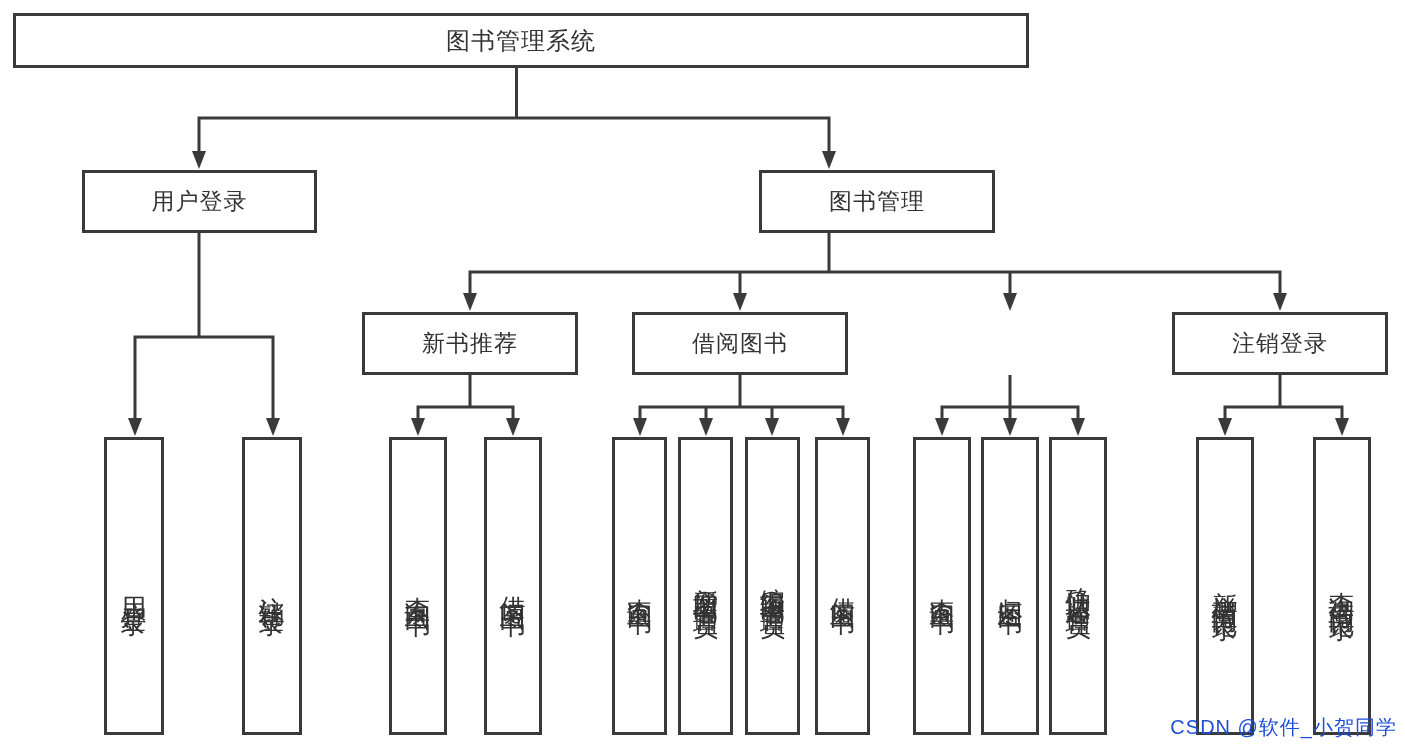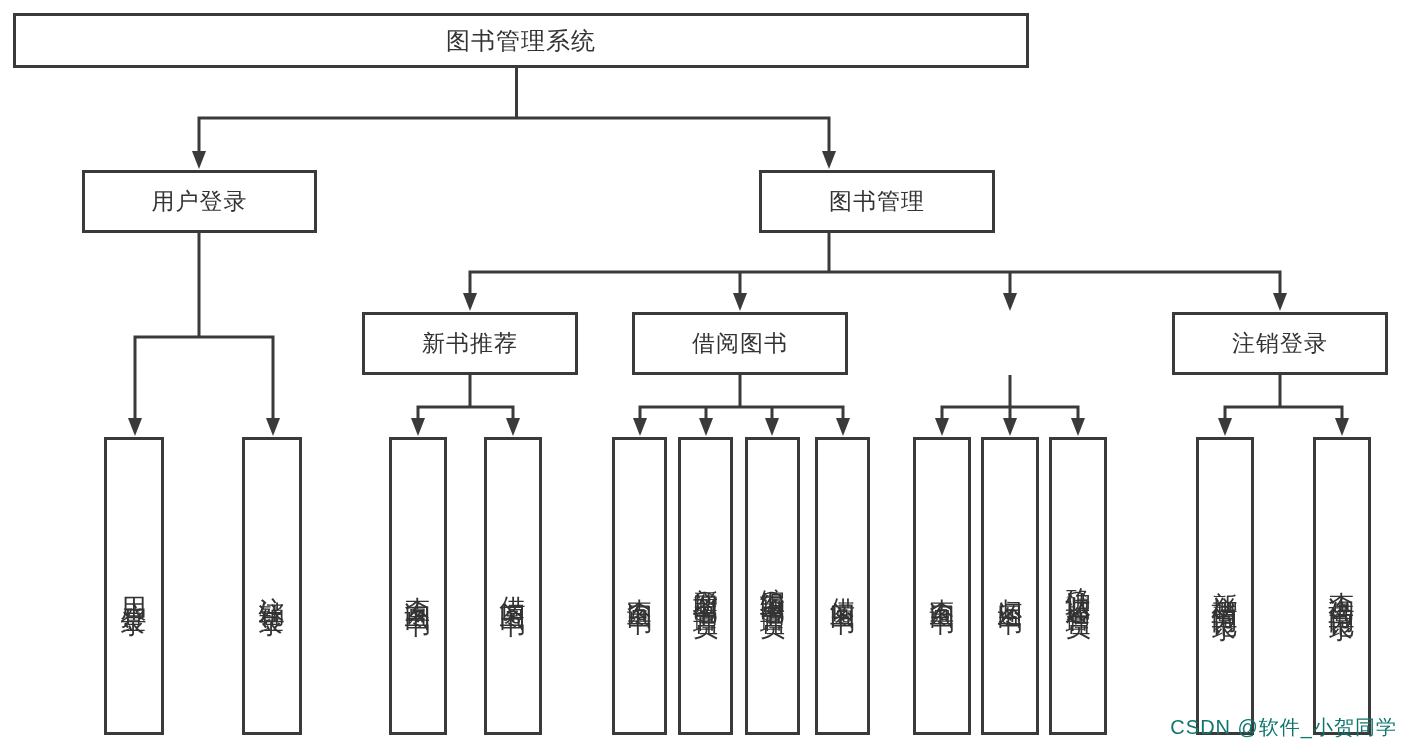--- a/index.html
+++ b/index.html
@@ -82,21 +82,21 @@
   .leaf-e { width: 58px; }
   .l-e1 { left: 1196px; }
   .l-e2 { left: 1313px; }
 
   #watermark {
     position: absolute;
     right: 8px;
     top: 714px;
     z-index: 2;
     font-size: 20px;
-    color: #0f766e;
+    color: #1d4ed8;
     letter-spacing: 1px;
     white-space: nowrap;
   }
 </style>
 </head>
 <body>
 
 <div id="stage">
 
   <svg id="connectors" viewBox="0 0 1405 747" xmlns="http://www.w3.org/2000/svg">

